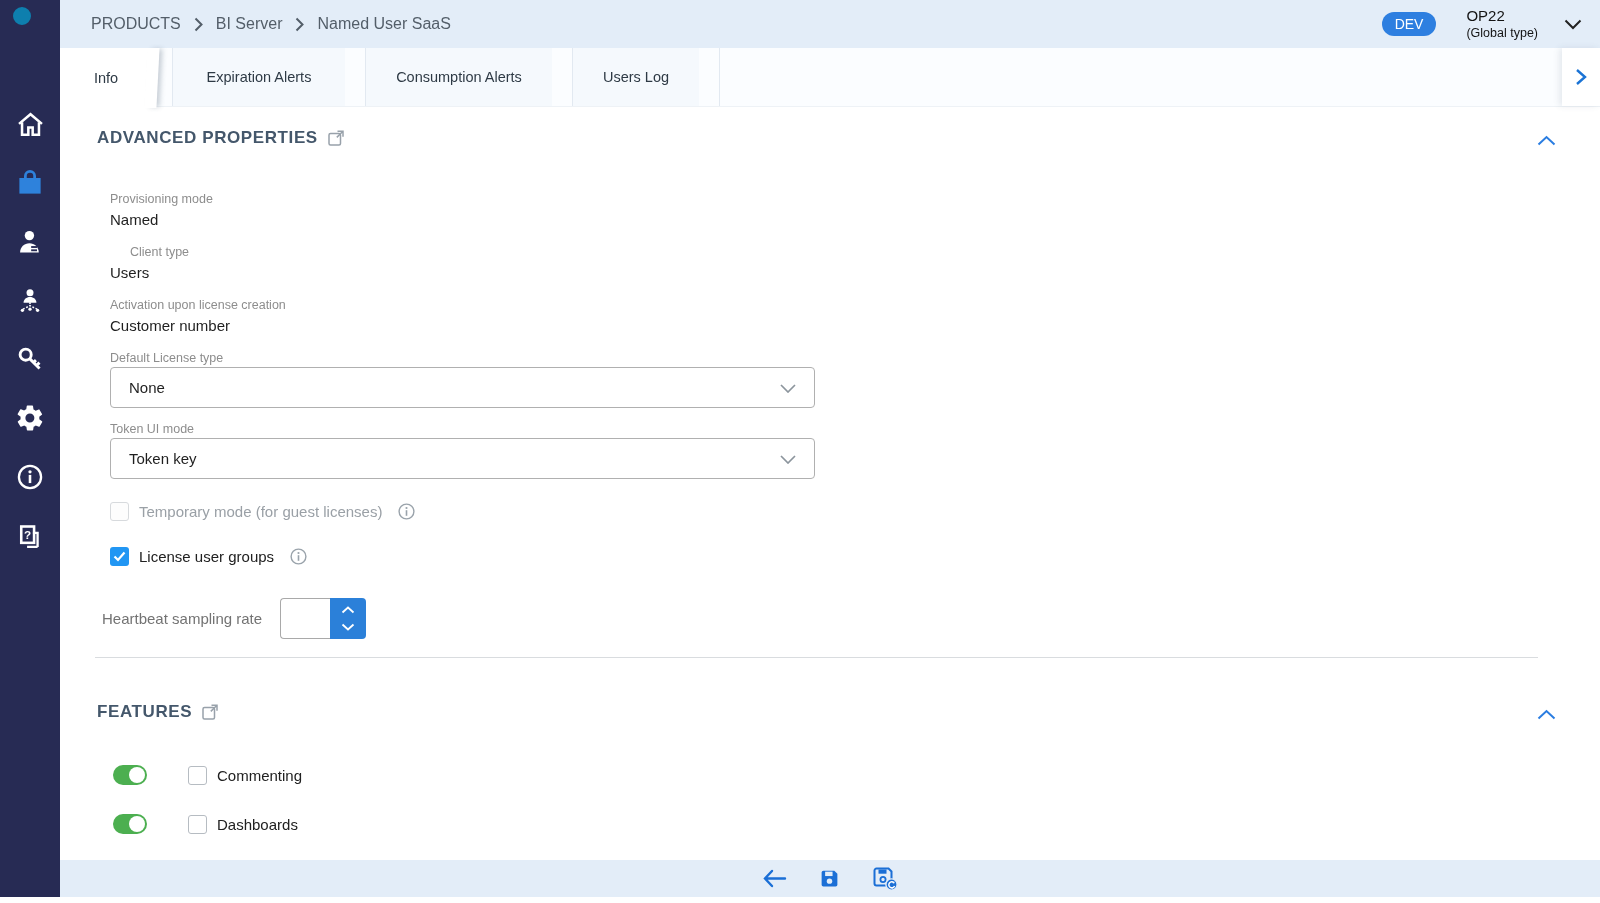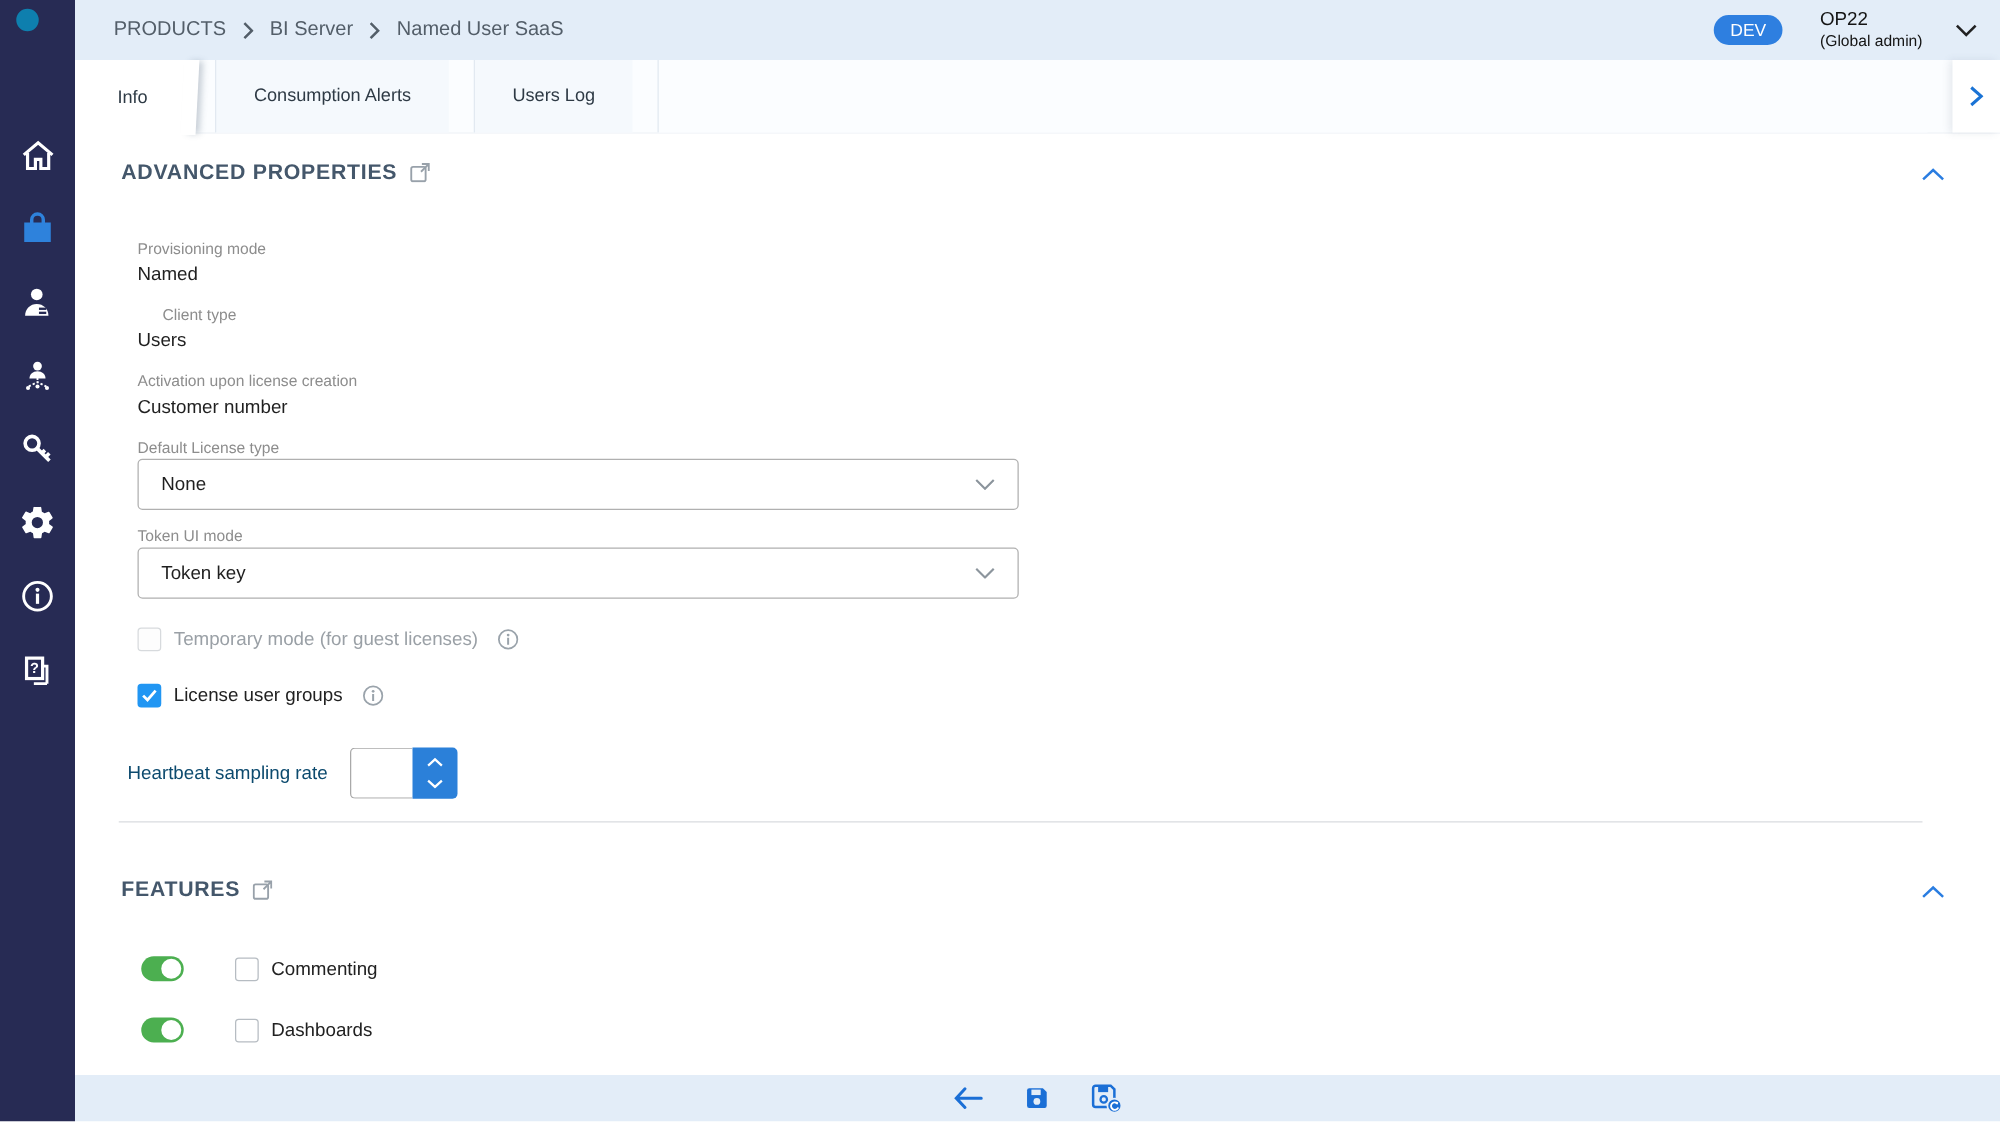--- a/index.html
+++ b/index.html
@@ -45,21 +45,21 @@
   .cb-row { position:absolute; left:50px; display:flex; align-items:center; gap:10px; }
   .cb { width:19px; height:19px; border-radius:3px; flex:0 0 auto; cursor:pointer; }
   .cb.unchecked { border:1.5px solid #d7dadd; background:#fdfdfd; }
   .cb.unchecked-dark { border:1.5px solid #b6bcc2; background:#fff; }
   .cb.checked { background:#2196f3; display:flex; align-items:center; justify-content:center; }
   .cb-label { font-size:15px; }
   .cb-label.disabled { color:#9aa0a6; }
   .cb-label.normal { color:#212121; }
   .info-ic { margin-left:6px; display:flex; }
   .hb-row { position:absolute; left:42px; display:flex; align-items:center; }
-  .hb-label { font-size:15px; color:#0c4a6e; margin-right:18px; }
+  .hb-label { font-size:15px; color:#737373; margin-right:18px; }
   .hb-input { width:50px; height:41px; border:1px solid #a9a9a9; border-right:none; border-radius:4px 0 0 4px; font-size:15px; padding:0 6px; outline:none; }
   .hb-stepper { width:36px; height:41px; background:#2b80d9; border-radius:0 4px 4px 0; display:flex; flex-direction:column; align-items:center; justify-content:space-evenly; cursor:pointer; }
   .divider { position:absolute; left:35px; width:1443px; height:1px; background:#d9dcdf; }
   .feat-row { position:absolute; left:53px; display:flex; align-items:center; }
   .toggle { width:34px; height:20px; border-radius:10px; background:#4caf50; position:relative; cursor:pointer; }
   .toggle .knob { position:absolute; top:2px; right:2px; width:16px; height:16px; border-radius:50%; background:#fff; }
   .feat-cb { margin-left:41px; }
   .feat-label { font-size:15px; color:#212121; margin-left:10px; }
   
   #actionbar { position:absolute; left:60px; top:860px; width:1540px; height:37px; background:#e3edf8; display:flex; align-items:center; justify-content:center; gap:32px; }
@@ -139,30 +139,31 @@
     <span class="crumb">BI Server</span>
     <svg width="9" height="15" viewBox="0 0 9 15">
         <path d="M1.5 1.5l6 6-6 6" fill="none" stroke="#535e69" stroke-width="2"></path>
       </svg>
     <span class="crumb">Named User SaaS</span>
   </div>
   <div class="top-right">
     <span class="env-badge">DEV</span>
     <div class="user-block">
       <div class="user-name">OP22</div>
-      <div class="user-role">(Global admin)</div>
+      <div class="user-role">(Global type)</div>
     </div>
     <svg width="18" height="11" viewBox="0 0 18 11">
         <path d="M1.5 1.5l7.5 7.5 7.5-7.5" fill="none" stroke="#222" stroke-width="2"></path>
       </svg>
   </div>
 </div>
 
 <div id="tabbar">
   <div class="tab t0 active">Info</div>
+  <div class="tab t1">Expiration Alerts</div>
   <div class="tab t2">Consumption Alerts</div>
   <div class="tab t3">Users Log</div>
   <div class="tab-filler"></div>
   <div class="tab-scroll">
     <svg width="12" height="18" viewBox="0 0 12 18">
         <path d="M2 2l8 7-8 7" fill="none" stroke="#1a73d5" stroke-width="2.4"></path>
       </svg>
   </div>
 </div>
 

